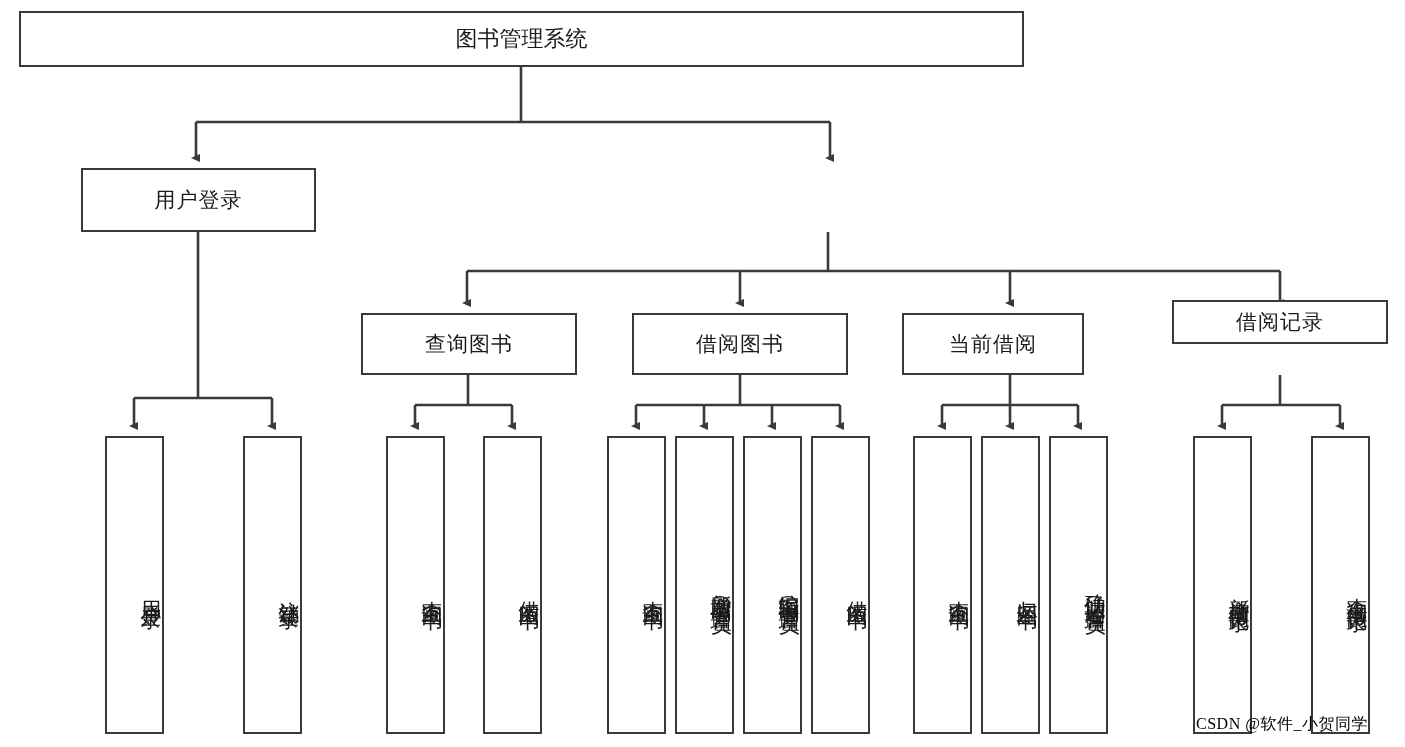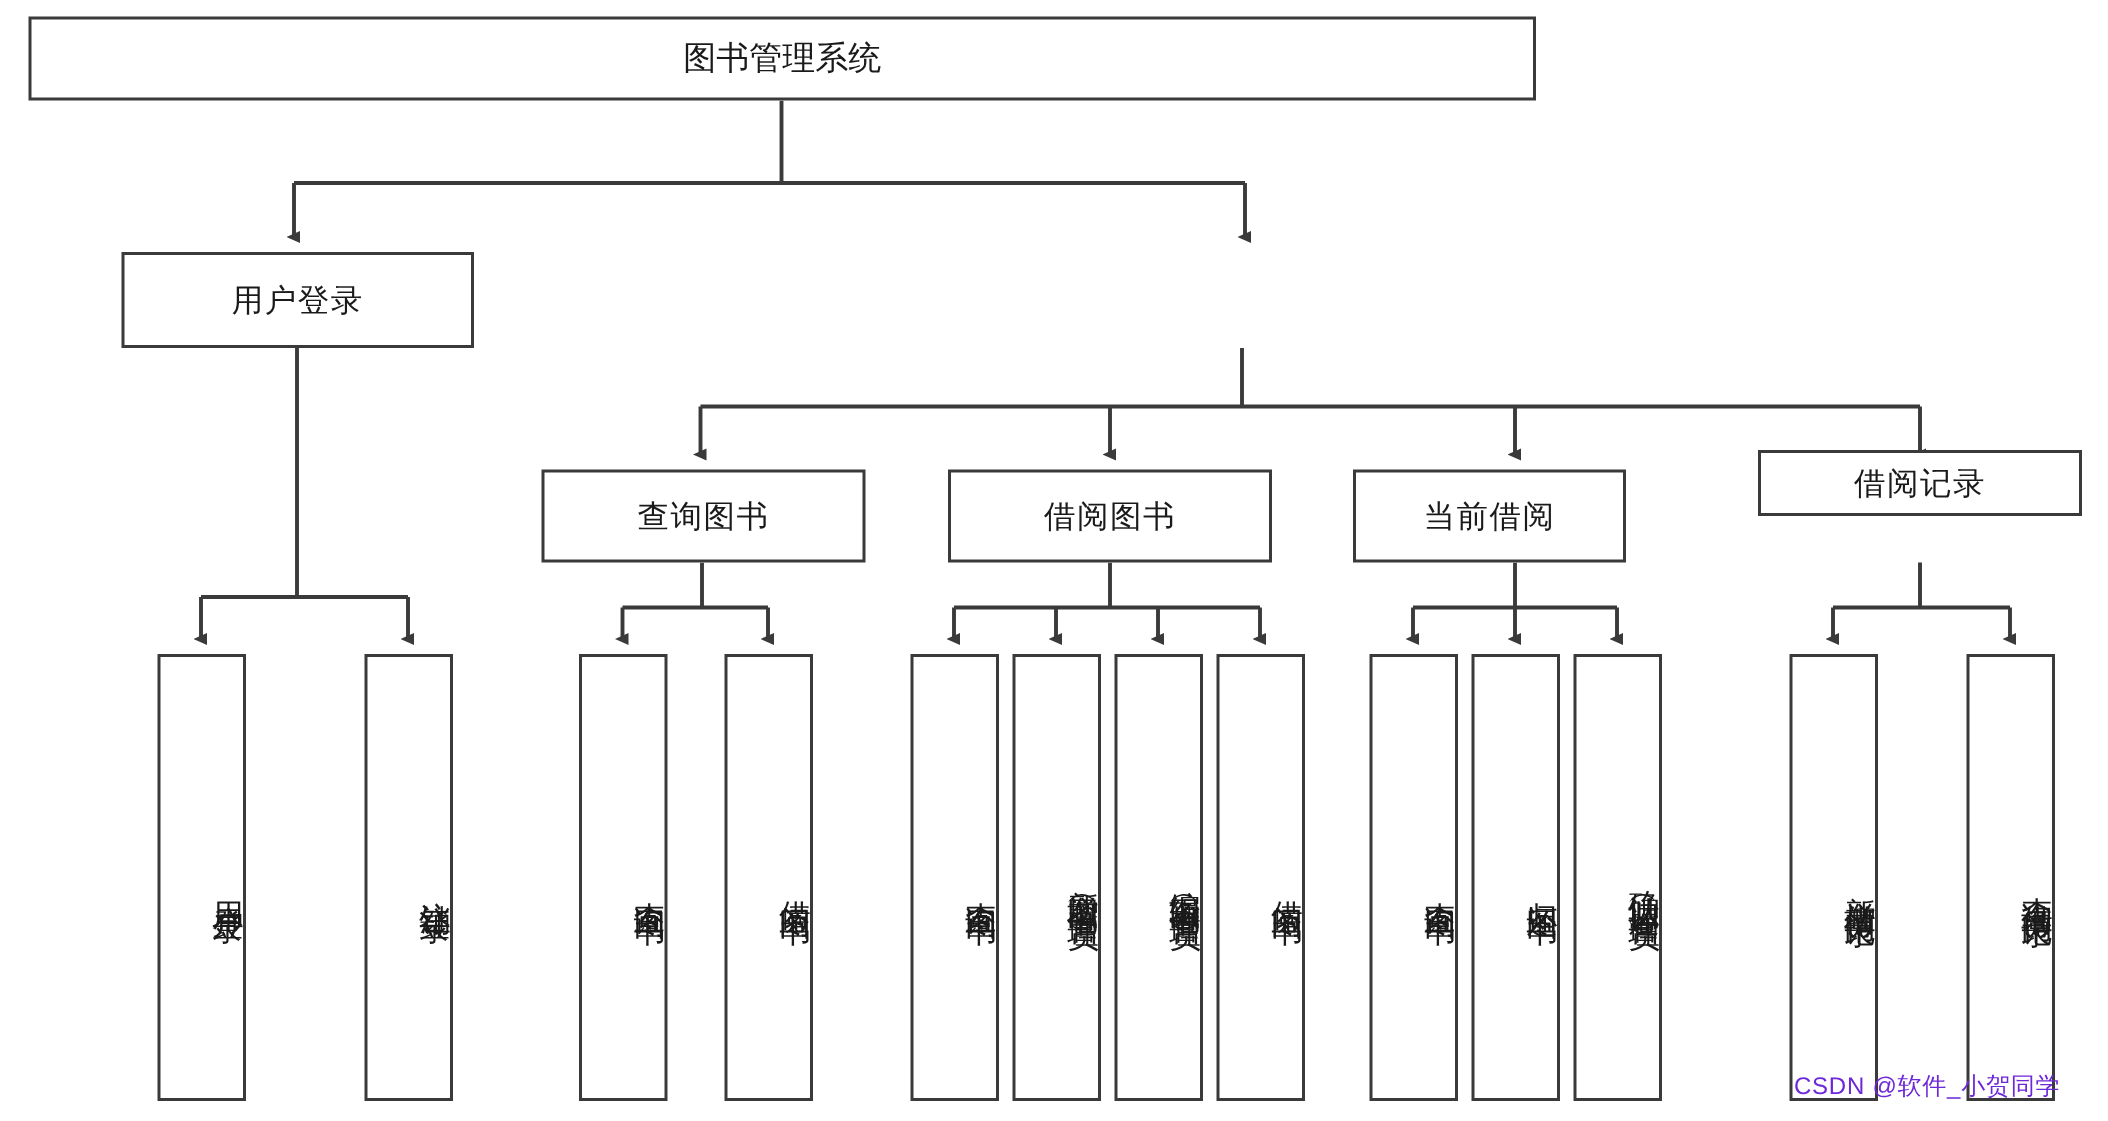--- a/index.html
+++ b/index.html
@@ -53,23 +53,24 @@
     justify-content: center;
   }
   .node.leaf > span {
     writing-mode: vertical-rl;
     text-orientation: upright;
     white-space: nowrap;
   }
   .watermark {
     position: absolute;
     font-size: 16px;
-    color: #6d28d9;
+    color: #000000;
     white-space: nowrap;
     letter-spacing: 0.5px;
+    font-family: Liberation Serif, serif;
   }
 </style>
 </head>
 <body>
 
 <div id="canvas">
 
   <svg id="wires" viewBox="0 0 1405 747">
     <defs>
       <marker id="arrow" markerWidth="10" markerHeight="10" refX="5" refY="5" orient="auto" markerUnits="userSpaceOnUse">

